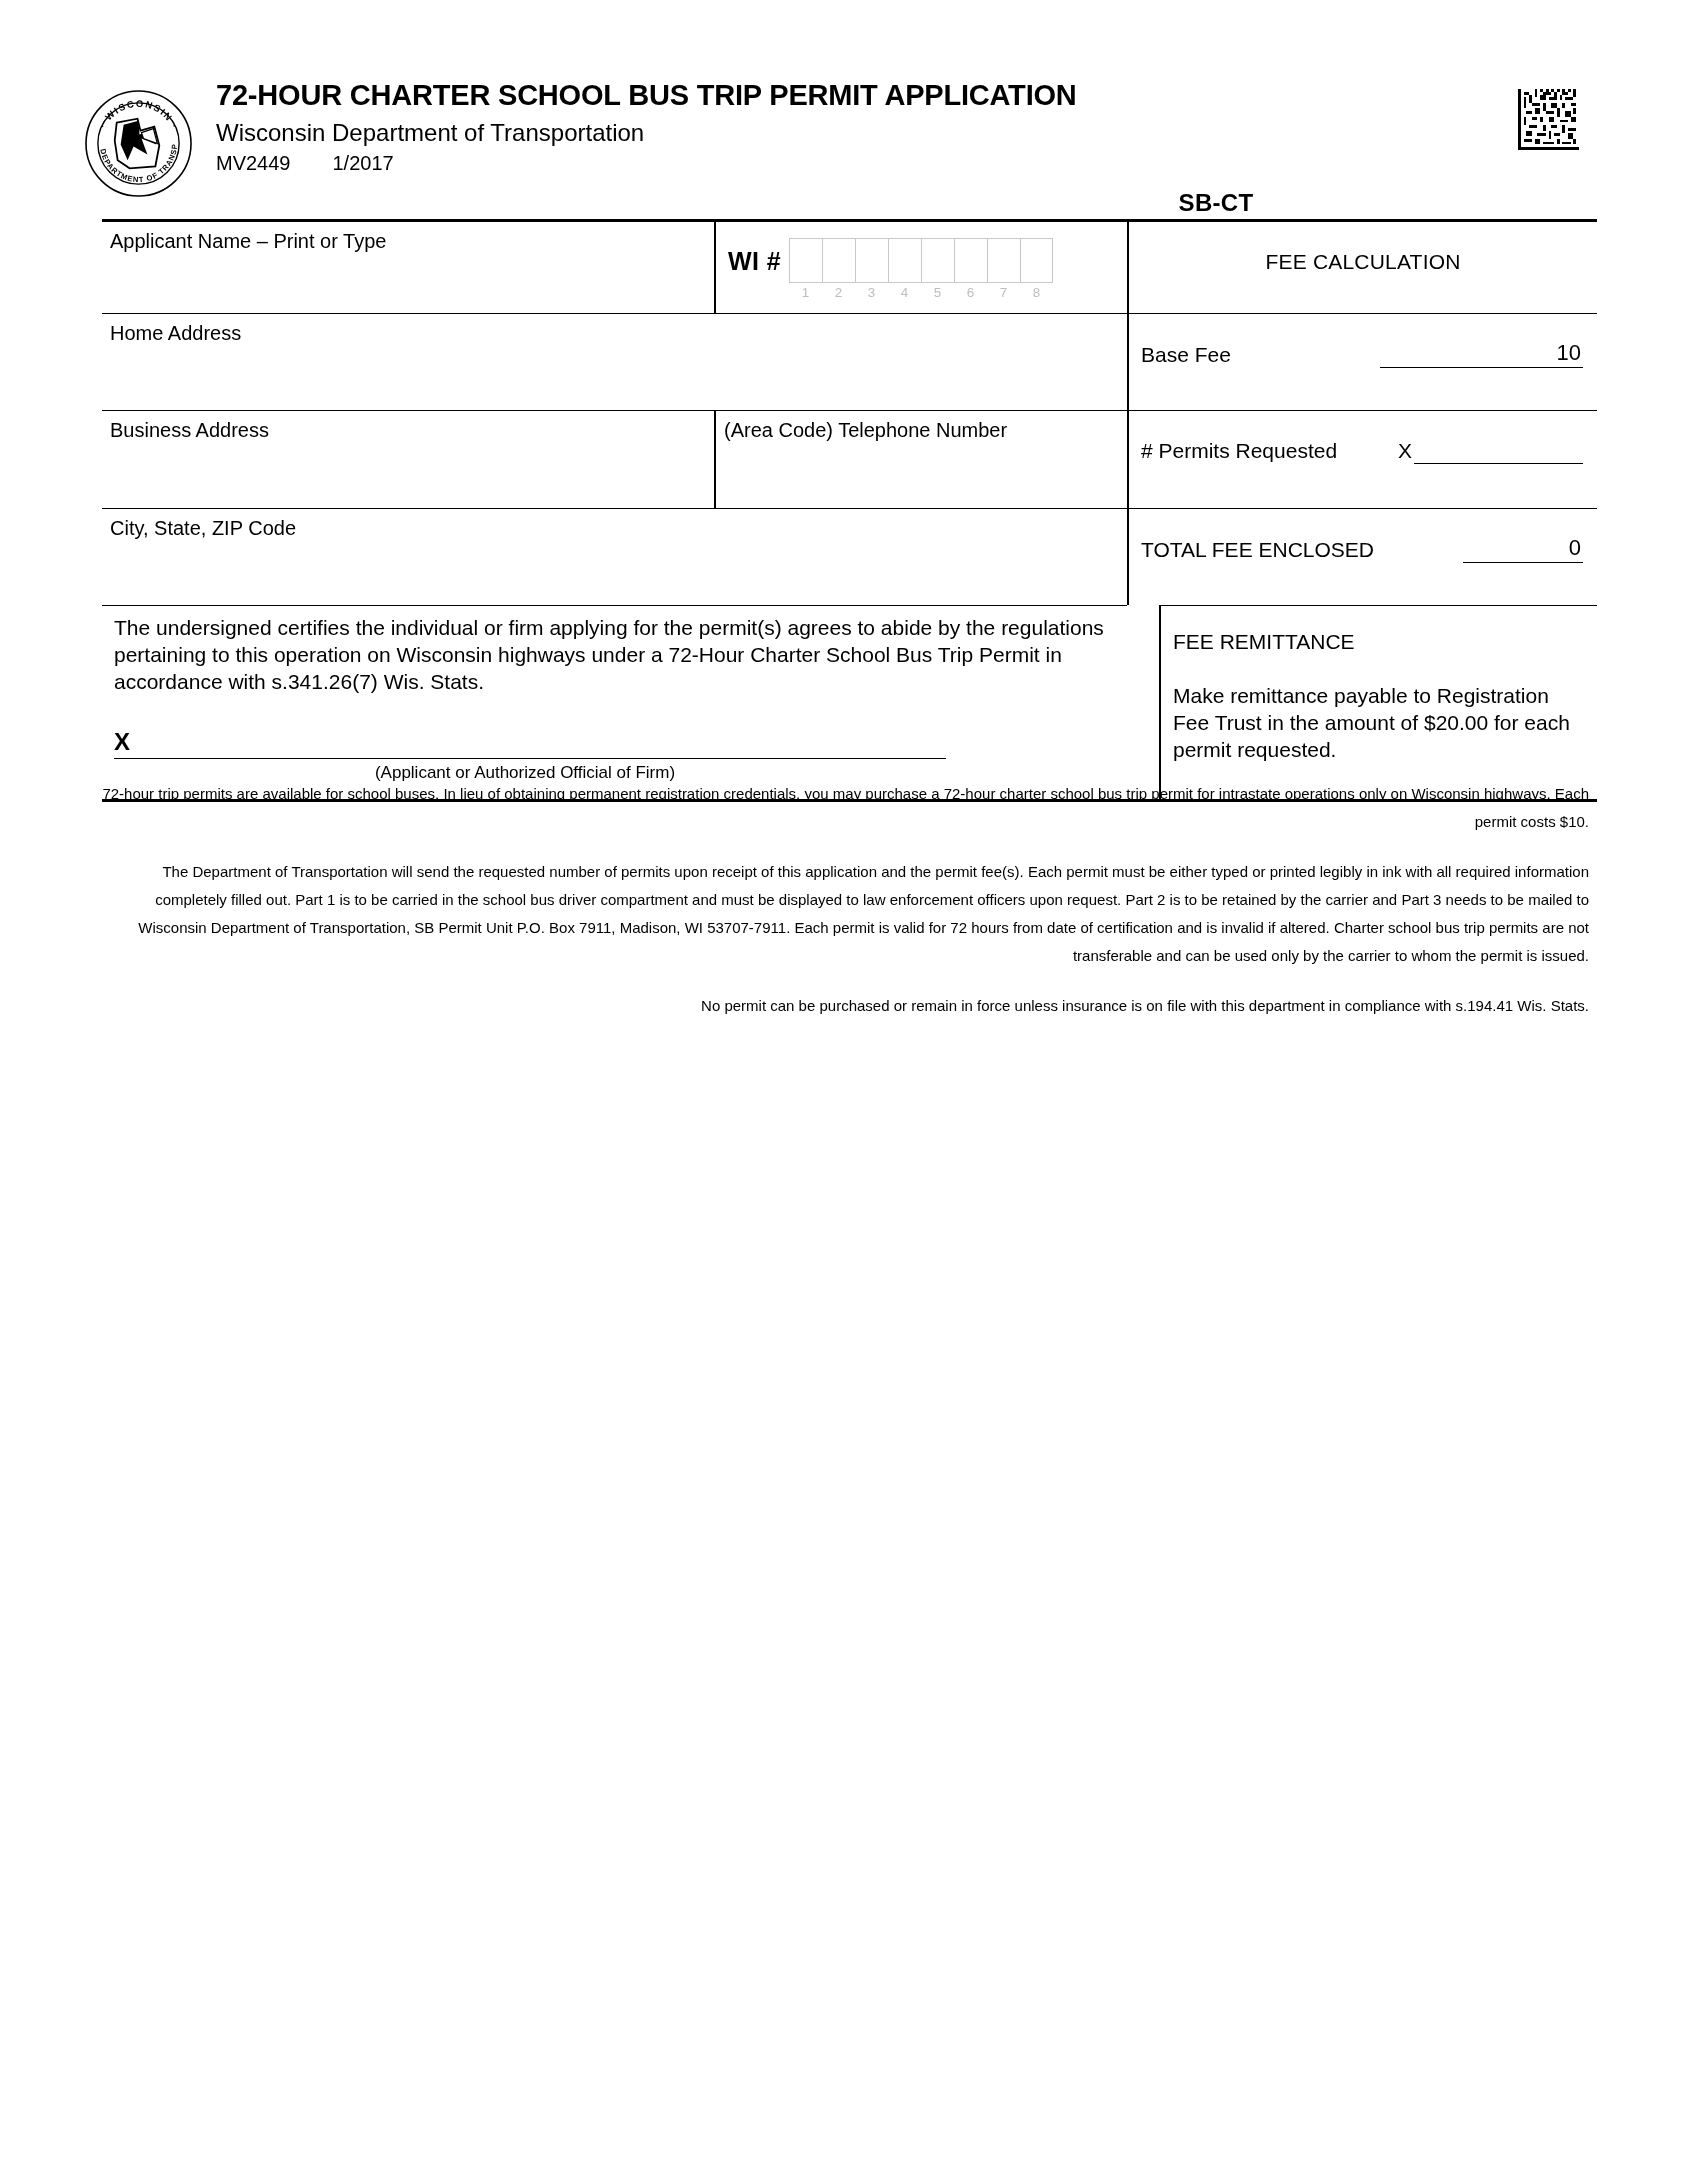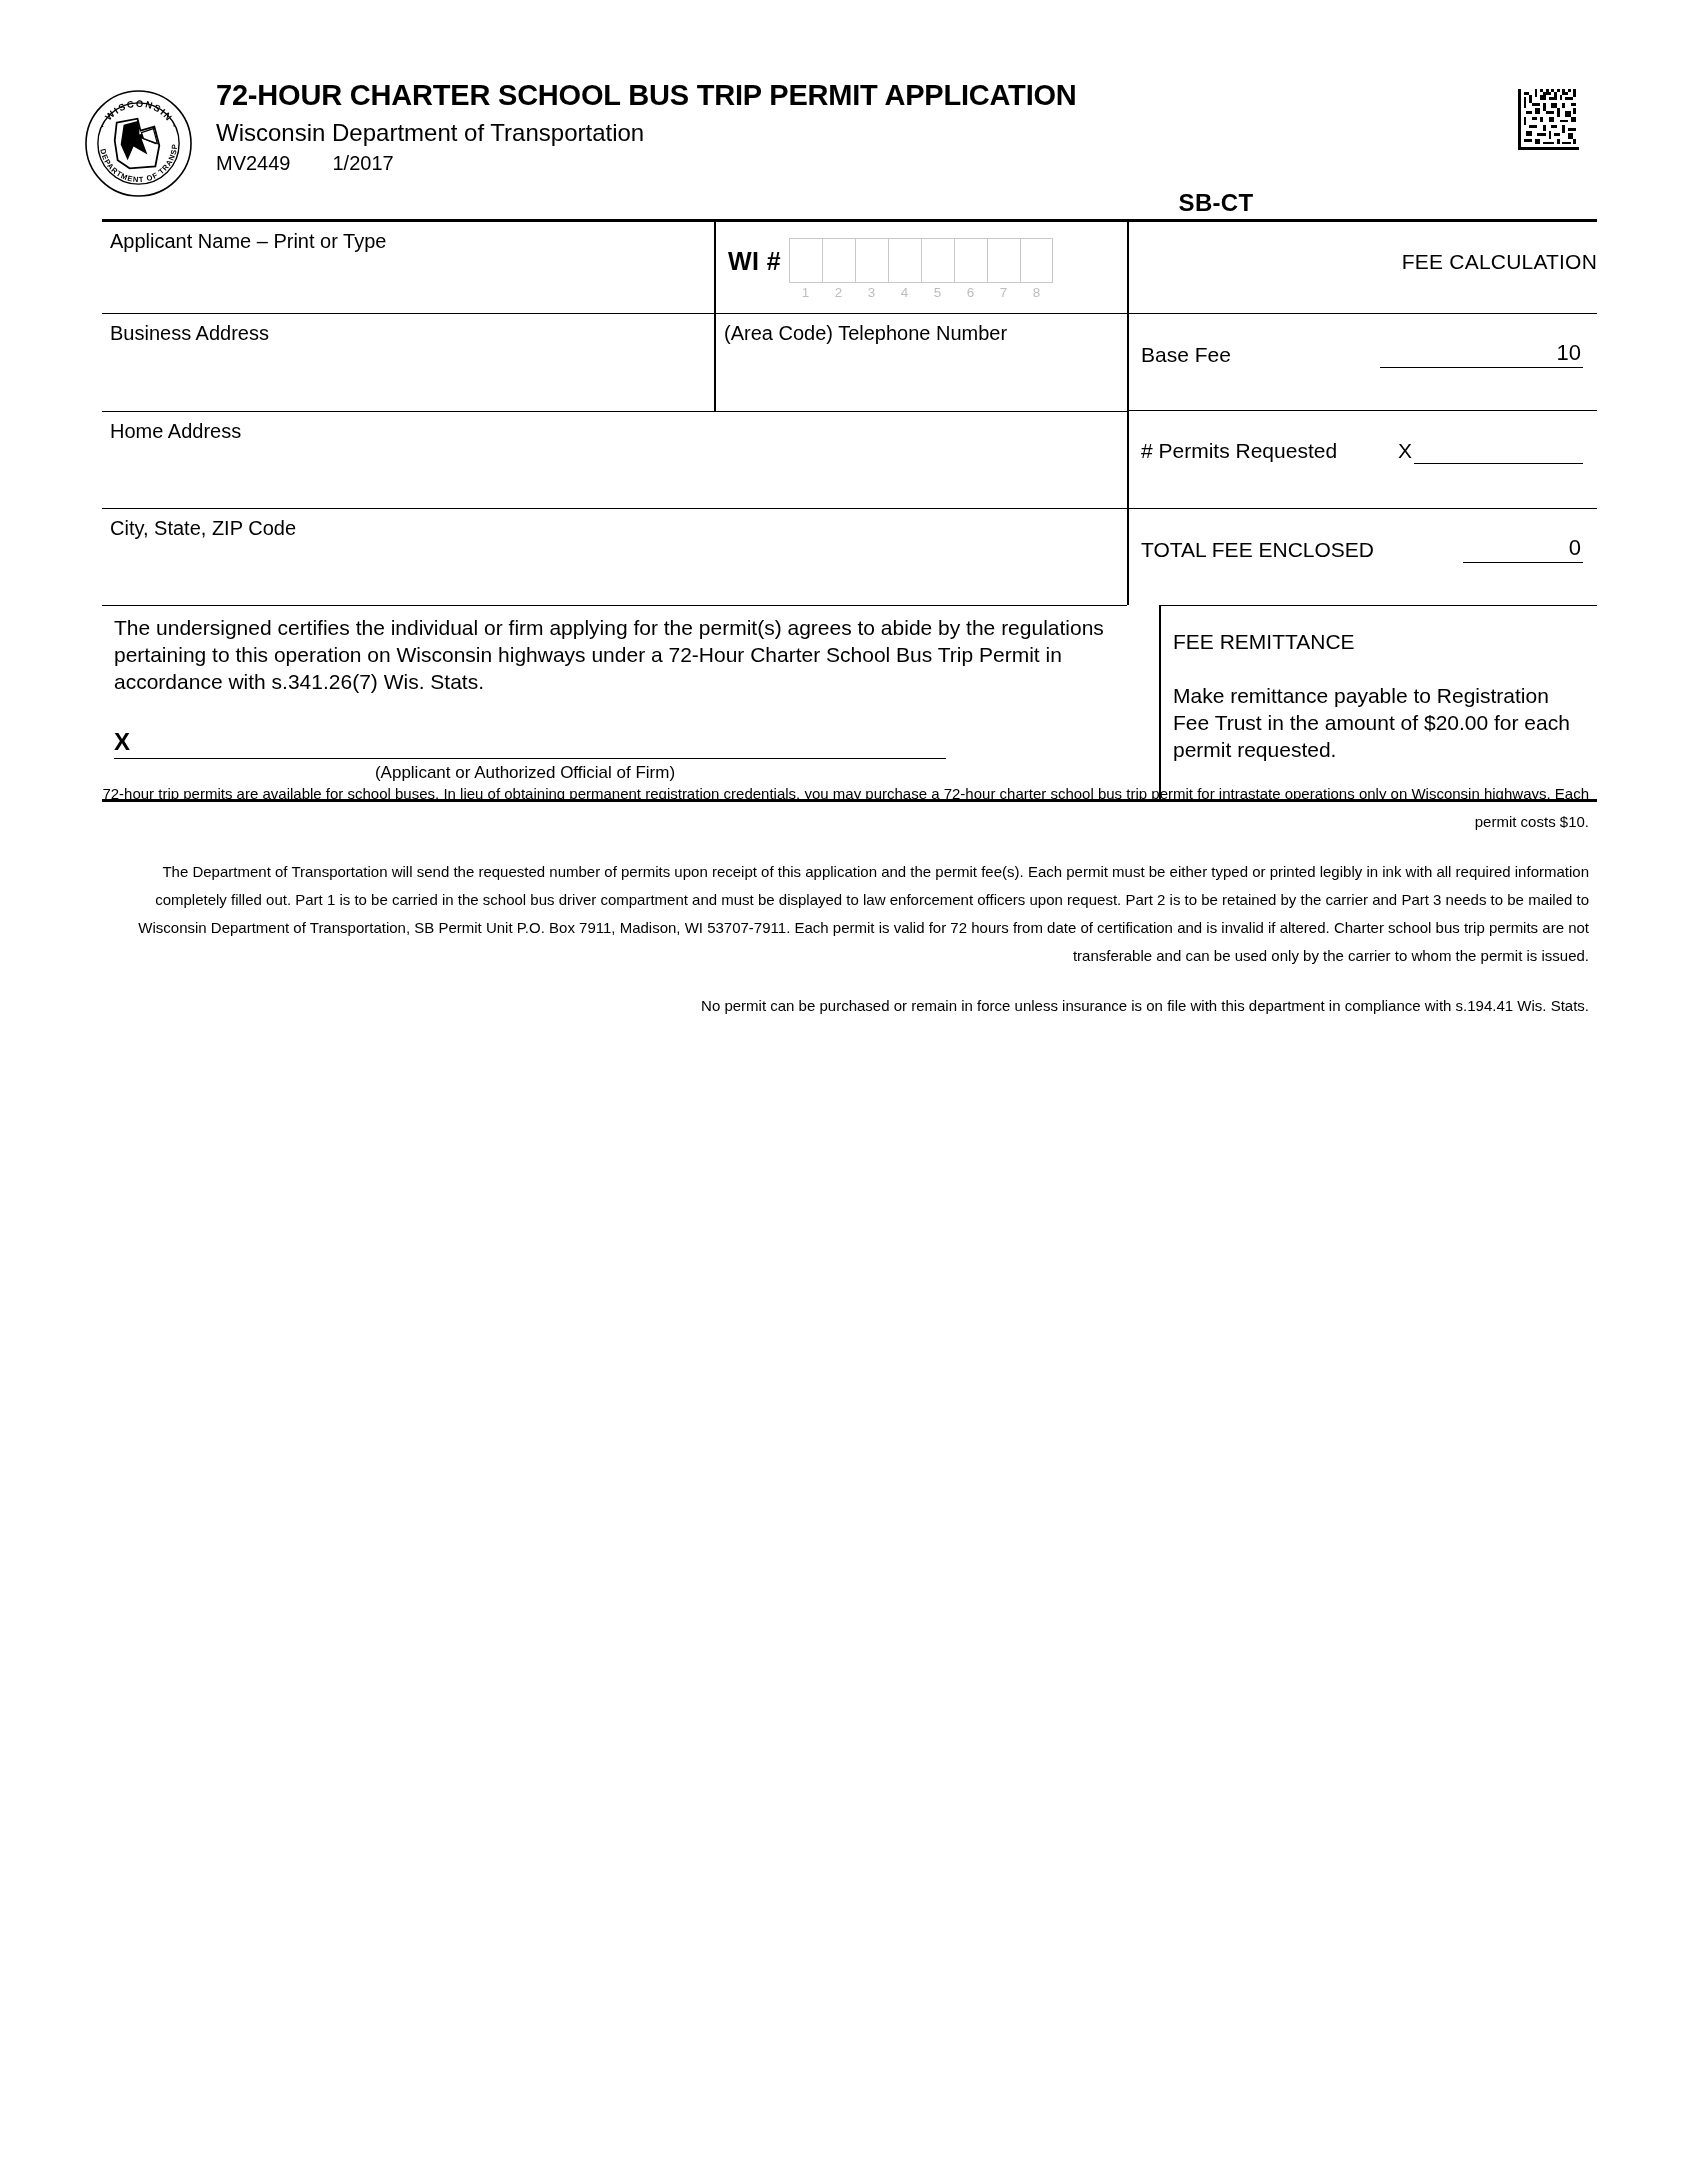--- a/index.html
+++ b/index.html
@@ -175,21 +175,21 @@
   .h-business { height: 98px; }
   .h-city { height: 96px; }
 
   .h-feehdr { height: 92px; }
   .h-basefee { height: 97px; }
   .h-permits { height: 98px; }
   .h-total { height: 96px; }
 
   
   .fee-title {
-    text-align: right;
+    text-align: center;
     font-size: 21px;
     padding-top: 28px;
     letter-spacing: 0.2px;
   }
   .fee-line-row {
     display: flex;
     align-items: flex-end;
     padding-top: 27px;
     padding-left: 12px;
     padding-right: 14px;
@@ -440,31 +440,31 @@
                   <div class="wi-num">5</div>
                   <div class="wi-num">6</div>
                   <div class="wi-num">7</div>
                   <div class="wi-num">8</div>
                 </div>
               </div>
             </div>
           </div>
         </div>
 
+        <div class="fld h-home">
+          <div class="fld-label">Home Address</div>
+        </div>
+
         <div class="fld h-business row-split">
           <div class="split-a">
             <div class="fld-label">Business Address</div>
           </div>
           <div class="split-b">
             <div class="fld-label">(Area Code) Telephone Number</div>
           </div>
-        </div>
-
-        <div class="fld h-home">
-          <div class="fld-label">Home Address</div>
         </div>
 
         <div class="fld h-city">
           <div class="fld-label">City, State, ZIP Code</div>
         </div>
       </div>
 
       <div class="col-right">
 
         <div class="fld h-feehdr">

